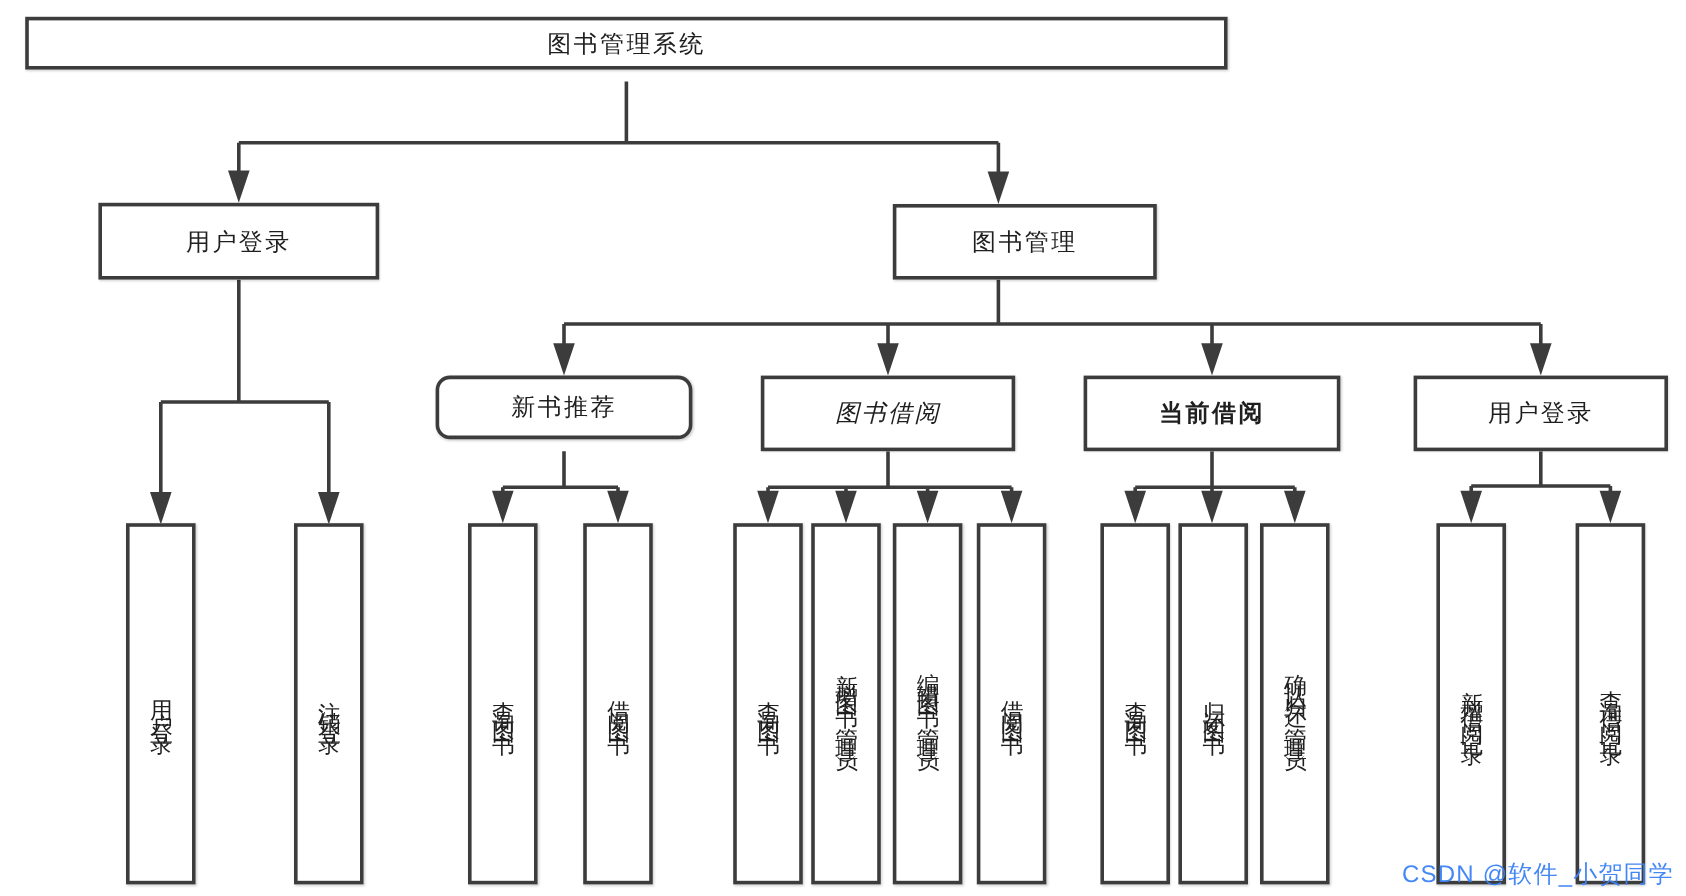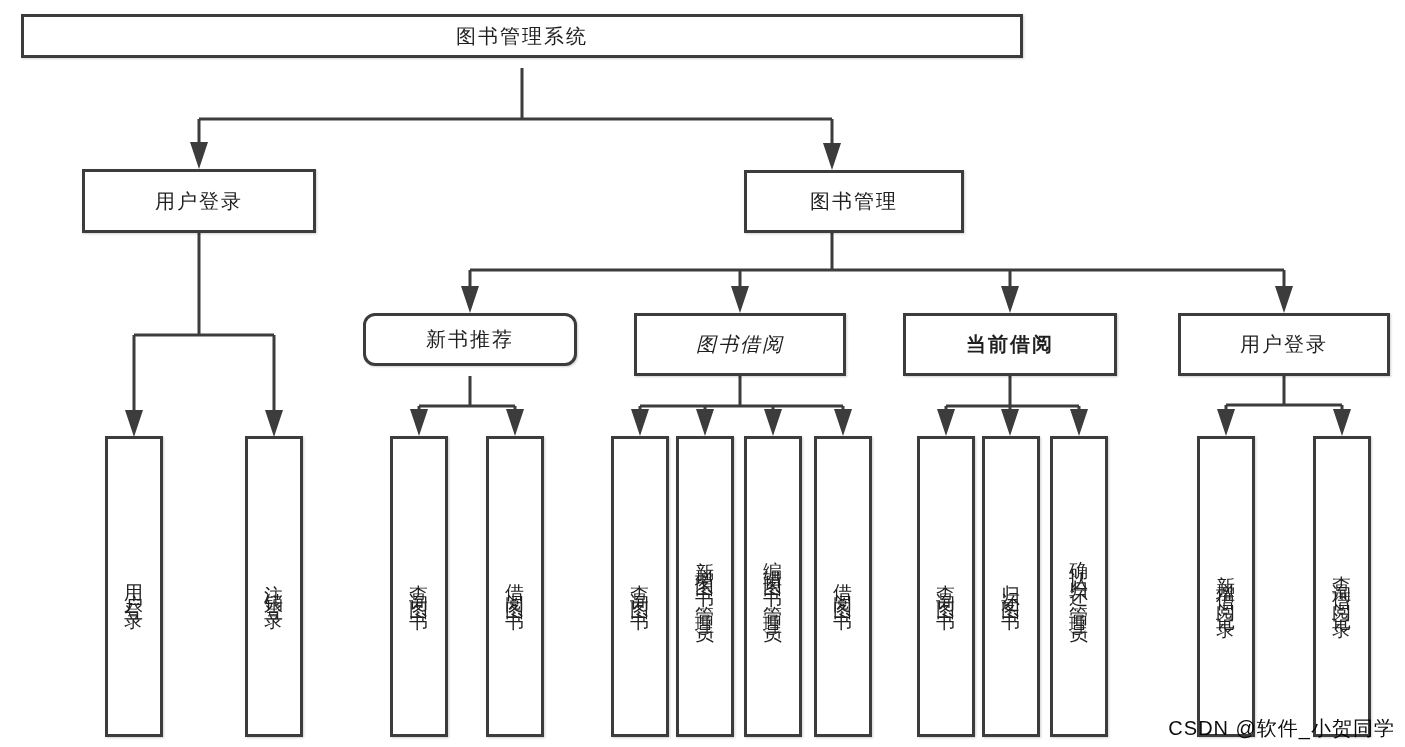--- a/index.html
+++ b/index.html
@@ -62,21 +62,21 @@
   .l-cb-query   { left: 917px; }
   .l-cb-return  { left: 982px; }
   .l-cb-confirm { left: 1050px; }
   .l-br-add     { left: 1197px; }
   .l-br-query   { left: 1313px; }
   .watermark {
     position: absolute;
     right: 10px;
     bottom: 5px;
     font-size: 20px;
-    color: #000000;
+    color: #3b82f6;
     letter-spacing: 1px;
     z-index: 3;
     opacity: 0.95;
     white-space: nowrap;
   }
 </style>
 </head>
 <body>
 
 <div class="stage">

